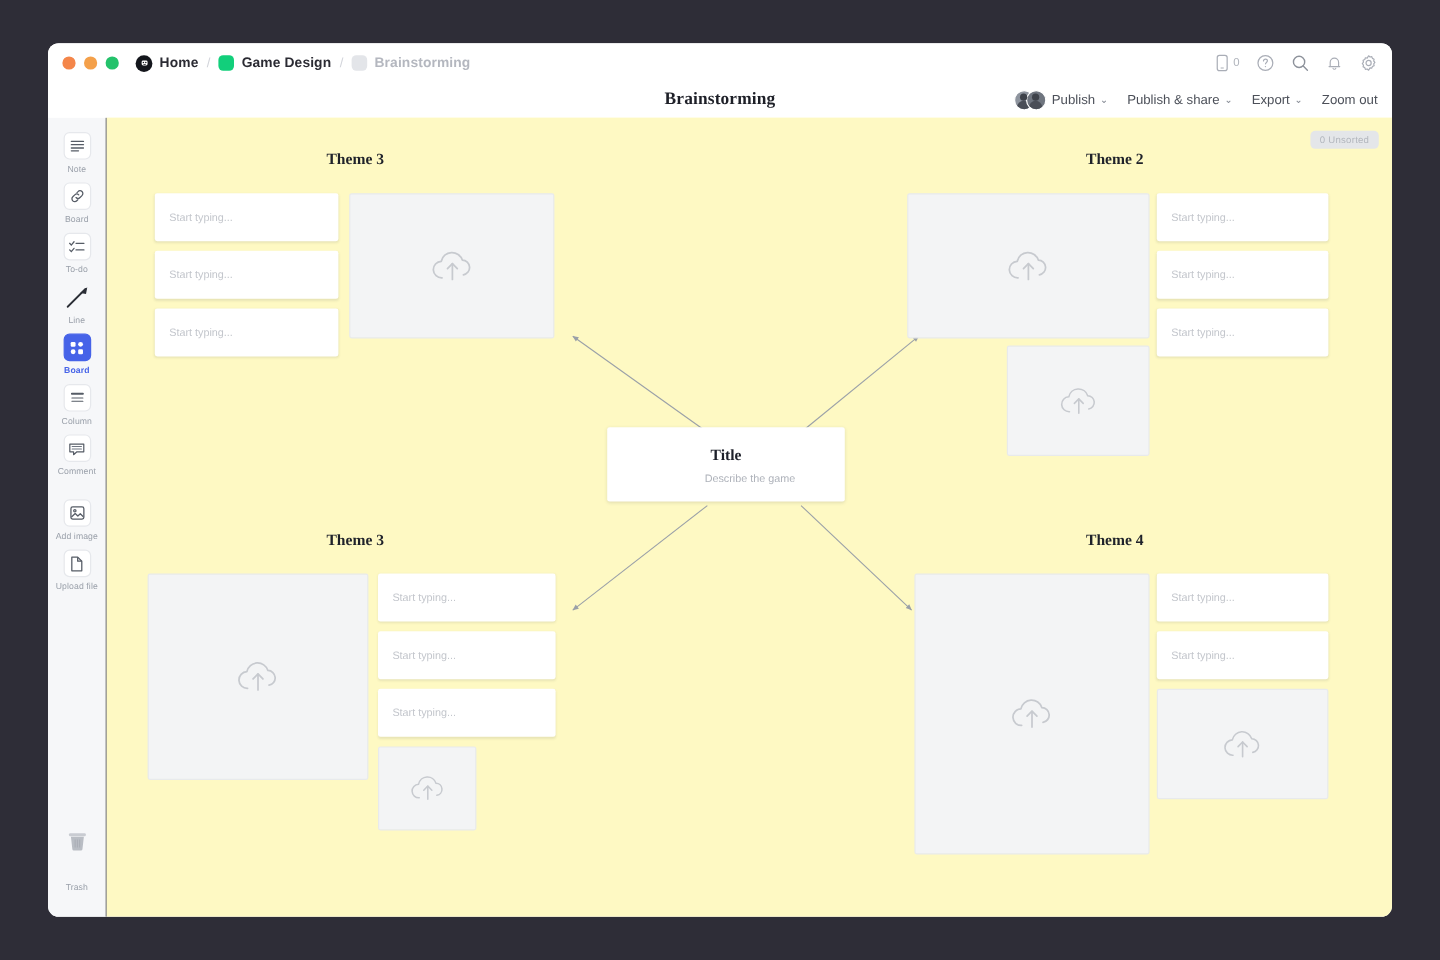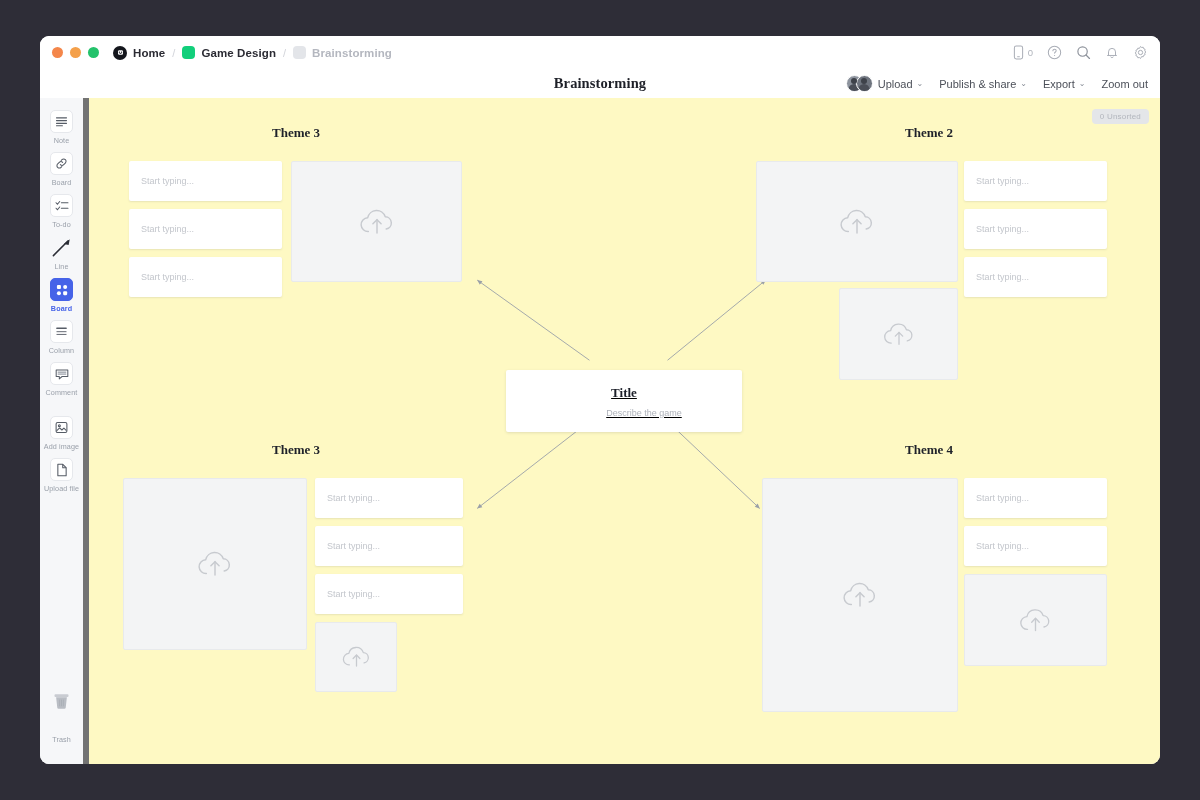--- a/index.html
+++ b/index.html
@@ -117,21 +117,21 @@
   }
 
   
   .body { flex: 1; display: flex; min-height: 0; }
 
   
   .sidebar {
     width: 49px;
     flex: 0 0 49px;
     background: #f6f7f9;
-    border-right: 6px solid #737373;
+    border-right: 1px solid #737373;
     display: flex;
     flex-direction: column;
     align-items: center;
     padding-top: 9px;
   }
   .tool {
     width: 44px;
     display: flex; flex-direction: column;
     align-items: center;
     padding: 3px 0 4px;
@@ -310,21 +310,21 @@
   </div>
 
   <div class="subbar">
     <div class="doc-title">Brainstorming</div>
     <div class="subbar-right">
       <div class="sb-item">
         <span class="avatars">
           <span class="av"></span>
           <span class="av"></span>
         </span>
-        <span>Upload</span>
+        <span>Publish</span>
         <span class="caret">⌄</span>
       </div>
       <div class="sb-item">
         <span>Publish &amp; share</span>
         <span class="caret">⌄</span>
       </div>
       <div class="sb-item">
         <span>Export</span>
         <span class="caret">⌄</span>
       </div>
@@ -511,21 +511,21 @@
         <span>Start typing...</span>
       </div>
       <div class="imgph" style="left:750px; top:190px; width:119px; height:92px;">
         <svg width="36" height="31" viewBox="0 0 44 36" fill="none" stroke="#c7cacf" stroke-width="1.6" stroke-linecap="round" stroke-linejoin="round">
           <path d="M12.5 28.5a7.6 7.6 0 0 1-.7-15.2 10 10 0 0 1 19.3-1.1 6.8 6.8 0 0 1 1 13.5"></path>
           <line x1="22" y1="30" x2="22" y2="15.5"></line>
           <path d="M17.5 20l4.5-4.6 4.5 4.6"></path>
         </svg>
       </div>
 
-      <div class="center-card" style="left:417px; top:272px; width:236px; height:62px;text-decoration:underline;">
+      <div class="center-card" style="left:417px; top:258px; width:198px; height:62px;">
         <div class="ct">Title</div>
         <div class="cs">Describe the game</div>
       </div>
 
       <div class="theme-title" style="left:183px; top:344px;">Theme 3</div>
       <div class="imgph" style="left:34px; top:380px; width:184px; height:172px;">
         <svg width="40" height="34" viewBox="0 0 44 36" fill="none" stroke="#c7cacf" stroke-width="1.6" stroke-linecap="round" stroke-linejoin="round">
           <path d="M12.5 28.5a7.6 7.6 0 0 1-.7-15.2 10 10 0 0 1 19.3-1.1 6.8 6.8 0 0 1 1 13.5"></path>
           <line x1="22" y1="30" x2="22" y2="15.5"></line>
           <path d="M17.5 20l4.5-4.6 4.5 4.6"></path>

